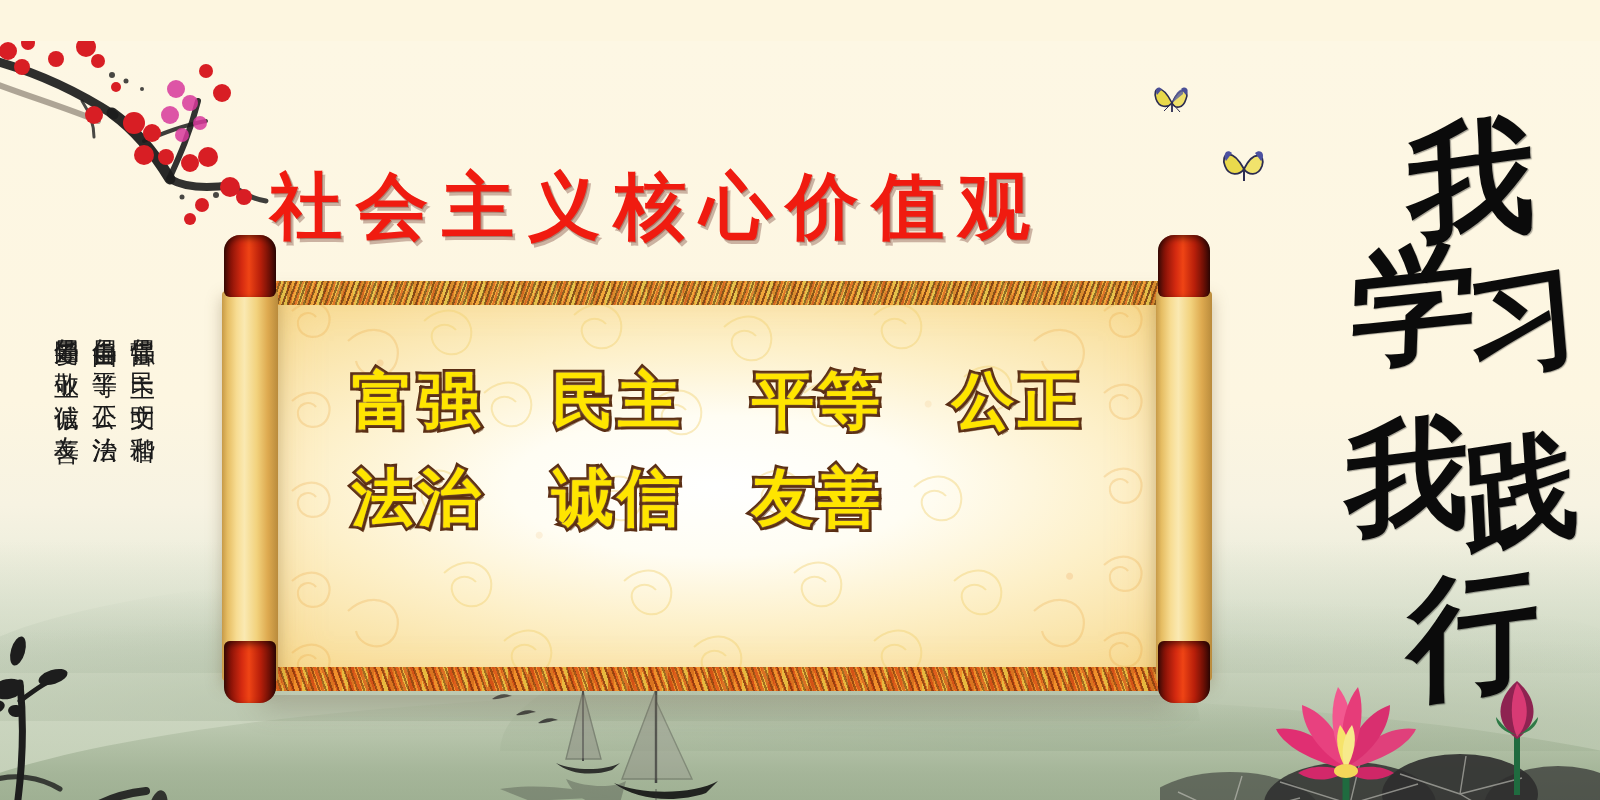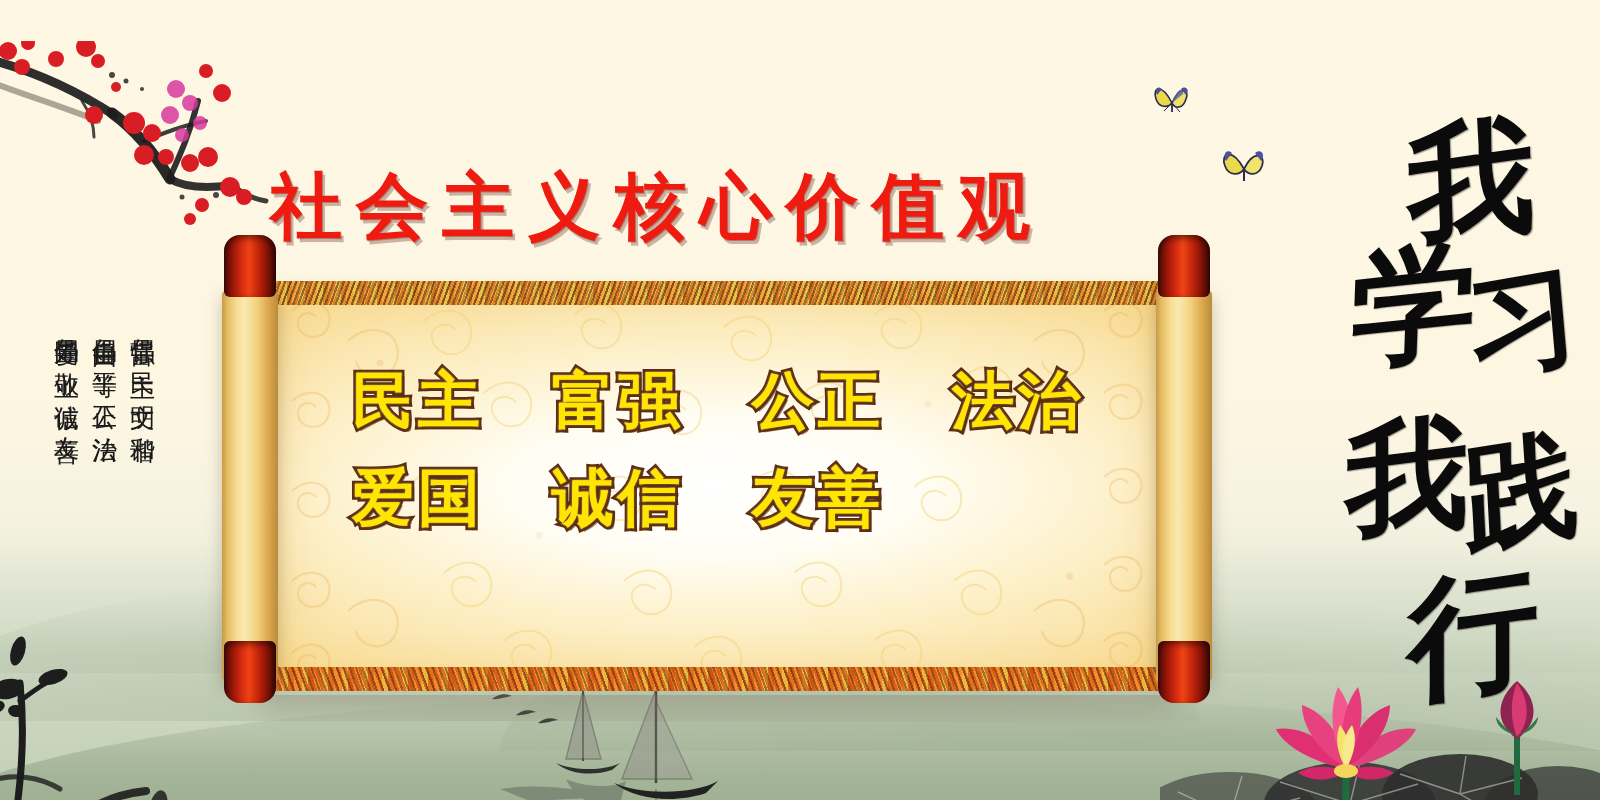--- a/index.html
+++ b/index.html
@@ -344,25 +344,25 @@
             <path d="M600 360 c24-22 54-6 46 20 -7 20 -34 16 -38-2 -3-14 16-19 24-9"></path>
           </g>
         </svg>
       </div>
     </div>
 
     <div class="band bandTop"></div>
     <div class="band bandBot"></div>
 
     <div id="values">
+      <div class="val">富强</div>
       <div class="val">民主</div>
-      <div class="val">富强</div>
+      <div class="val">平等</div>
       <div class="val">公正</div>
       <div class="val">法治</div>
-      <div class="val">爱国</div>
       <div class="val">诚信</div>
       <div class="val">友善</div>
     </div>
 
     <div class="roller rollL">
       <div class="rodBody"></div>
       <div class="cap capTop"></div>
       <div class="cap capBot"></div>
     </div>
     <div class="roller rollR">

